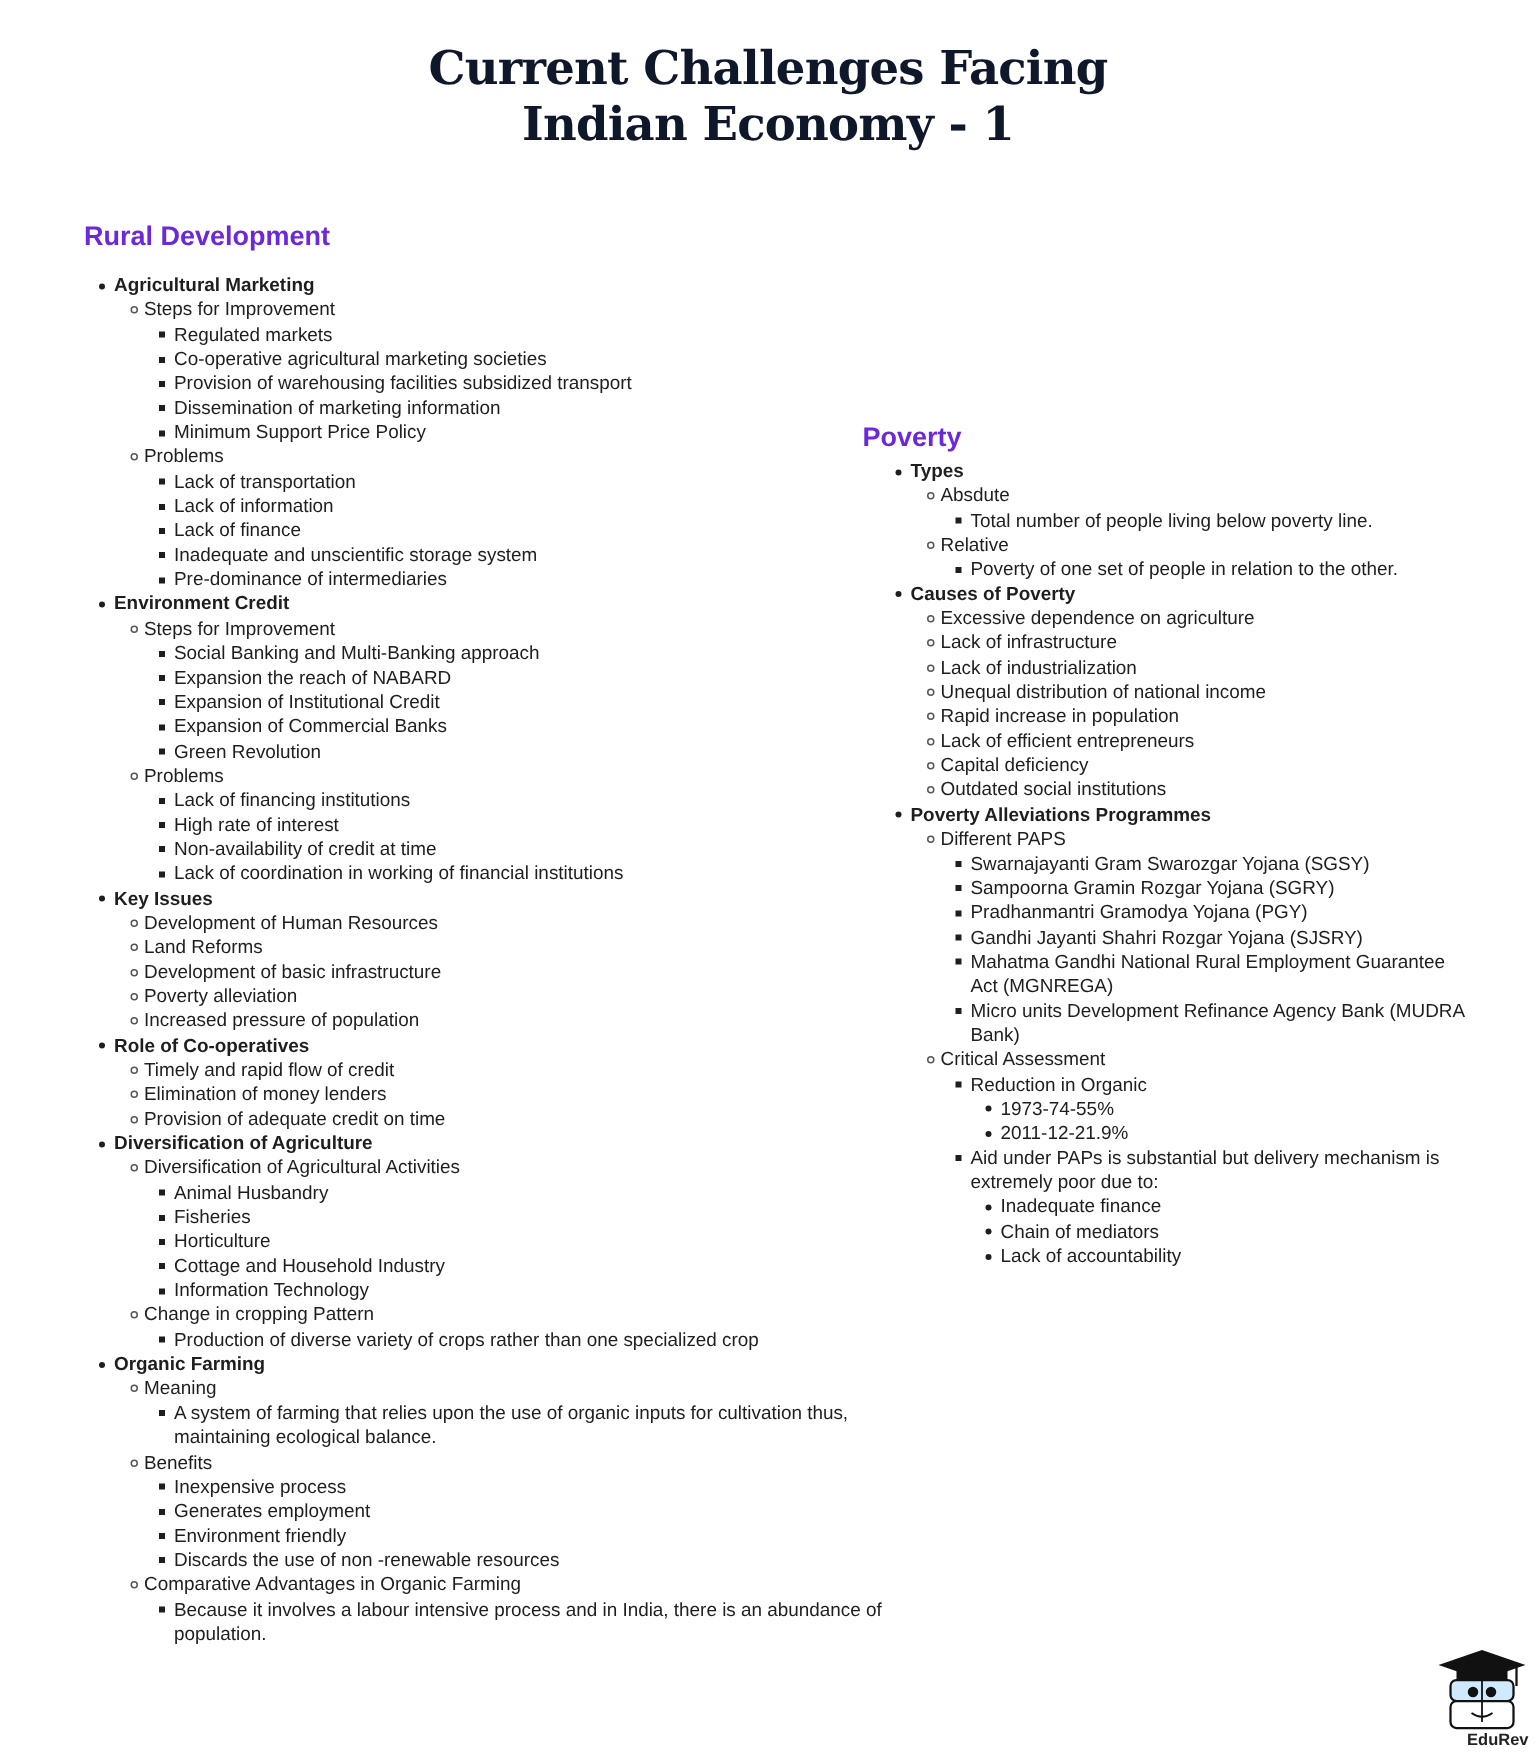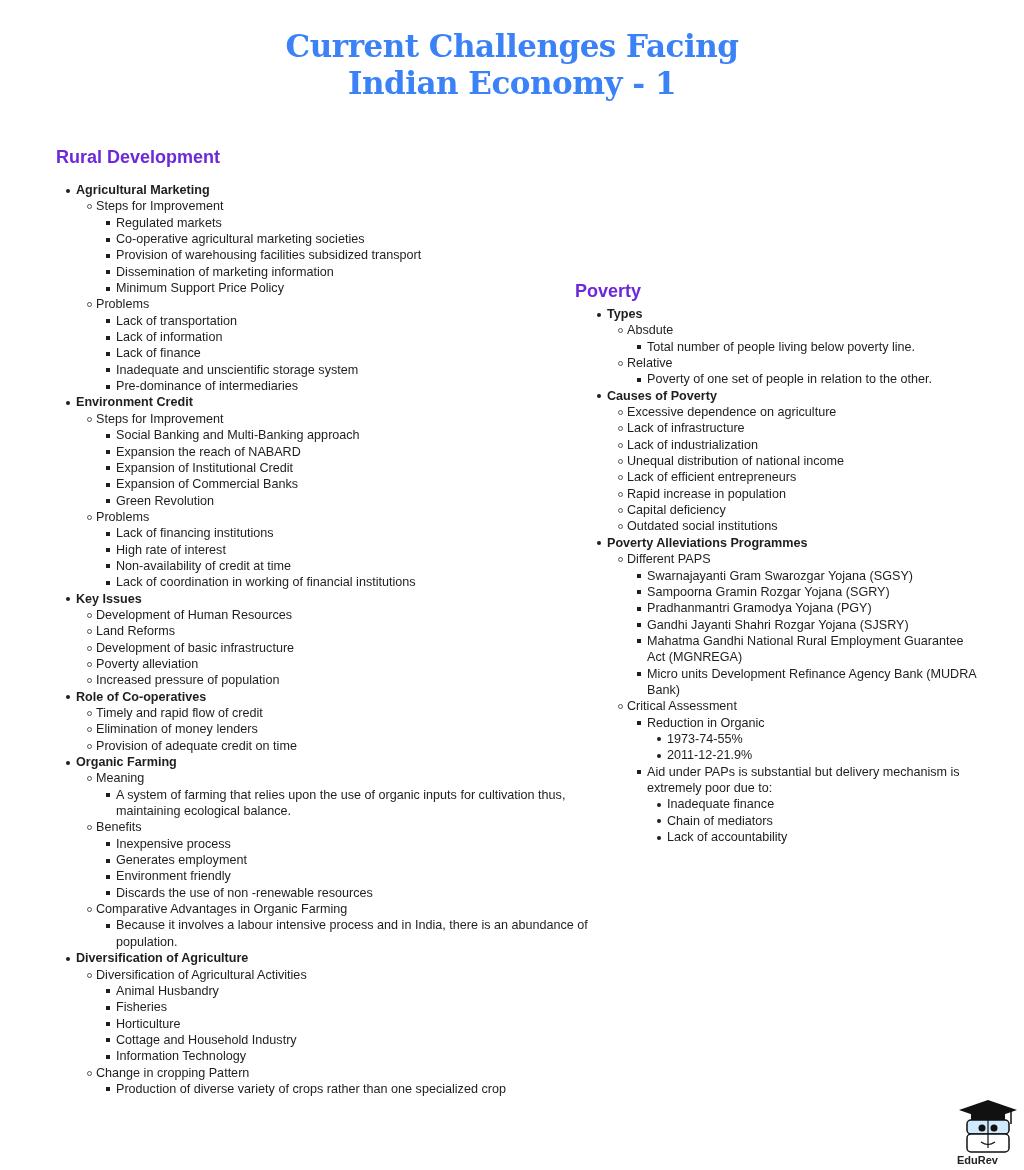--- a/index.html
+++ b/index.html
@@ -6,21 +6,21 @@
   body {
     width: 1024px; height: 1170px; position: relative; overflow: hidden;
     font-family: "Liberation Sans", "DejaVu Sans", sans-serif;
     color: #1e1e1e;
   }
   .title {
     position: absolute; left: 0; top: 28px; width: 1024px;
     text-align: center;
     font-family: "DejaVu Serif", "Liberation Serif", serif;
     font-weight: bold; font-size: 31px; line-height: 37px;
-    color: #3b82f6; letter-spacing: -0.5px;
+    color: #0f172a; letter-spacing: -0.5px;
   }
   .section-heading {
     position: absolute; font-weight: bold; font-size: 18px; color: #6d28d9;
     margin: 0;
   }
   .col { position: absolute; }
   ul { margin: 0; padding: 0; list-style: none; }
   li { font-size: 12.6px; line-height: 16.35px; position: relative; }
   .l1 > li { padding-left: 0; }
   .l1 > li > .t { font-weight: bold; }
@@ -31,21 +31,21 @@
   li::before {
     content: ""; position: absolute; top: 6.5px;
   }
   .l1 > li::before { left: -10px; width: 4px; height: 4px; background: #1e1e1e; border-radius: 50%; }
   .l2 > li::before { left: -9px; width: 3px; height: 3px; border: 1px solid #555; border-radius: 50%; top: 6px; }
   .l3 > li::before { left: -10px; width: 4px; height: 4px; background: #1e1e1e; }
   .l4 > li::before { left: -10px; width: 4px; height: 4px; background: #1e1e1e; border-radius: 50%; }
   .left-col { left: 76px; top: 182px; width: 520px; }
   .right-col { left: 607px; top: 306px; width: 370px; }
   .logo { position: absolute; left: 957px; top: 1098px; width: 62px; height: 70px; }
-  .logo-text { position: absolute; left: 0; top: 56px; width: 62px; text-align: left; font-size: 11px; font-weight: bold; color: #222; }
+  .logo-text { position: absolute; left: 0; top: 56px; width: 62px; text-align: right; font-size: 11px; font-weight: bold; color: #222; }
 </style>
 </head>
 <body>
 
 <div class="title">
   <div>Current Challenges Facing</div>
   <div>Indian Economy - 1</div>
 </div>
 
 <h2 class="section-heading" style="left:56px; top:147px;">Rural Development</h2>
@@ -166,20 +166,53 @@
           </li>
           <li>
             <span class="t">Elimination of money lenders</span>
           </li>
           <li>
             <span class="t">Provision of adequate credit on time</span>
           </li>
         </ul>
       </li>
       <li>
+        <span class="t">Diversification of Agriculture</span>
+        <ul class="l2">
+          <li>
+            <span class="t">Diversification of Agricultural Activities</span>
+            <ul class="l3">
+              <li>
+                <span class="t">Animal Husbandry</span>
+              </li>
+              <li>
+                <span class="t">Fisheries</span>
+              </li>
+              <li>
+                <span class="t">Horticulture</span>
+              </li>
+              <li>
+                <span class="t">Cottage and Household Industry</span>
+              </li>
+              <li>
+                <span class="t">Information Technology</span>
+              </li>
+            </ul>
+          </li>
+          <li>
+            <span class="t">Change in cropping Pattern</span>
+            <ul class="l3">
+              <li>
+                <span class="t">Production of diverse variety of crops rather than one specialized crop</span>
+              </li>
+            </ul>
+          </li>
+        </ul>
+      </li>
+      <li>
         <span class="t">Organic Farming</span>
         <ul class="l2">
           <li>
             <span class="t">Meaning</span>
             <ul class="l3">
               <li>
                 <span class="t">A system of farming that relies upon the use of organic inputs for cultivation thus, maintaining ecological balance.</span>
               </li>
             </ul>
           </li>
@@ -198,53 +231,20 @@
               <li>
                 <span class="t">Discards the use of non -renewable resources</span>
               </li>
             </ul>
           </li>
           <li>
             <span class="t">Comparative Advantages in Organic Farming</span>
             <ul class="l3">
               <li>
                 <span class="t">Because it involves a labour intensive process and in India, there is an abundance of population.</span>
-              </li>
-            </ul>
-          </li>
-        </ul>
-      </li>
-      <li>
-        <span class="t">Diversification of Agriculture</span>
-        <ul class="l2">
-          <li>
-            <span class="t">Diversification of Agricultural Activities</span>
-            <ul class="l3">
-              <li>
-                <span class="t">Animal Husbandry</span>
-              </li>
-              <li>
-                <span class="t">Fisheries</span>
-              </li>
-              <li>
-                <span class="t">Horticulture</span>
-              </li>
-              <li>
-                <span class="t">Cottage and Household Industry</span>
-              </li>
-              <li>
-                <span class="t">Information Technology</span>
-              </li>
-            </ul>
-          </li>
-          <li>
-            <span class="t">Change in cropping Pattern</span>
-            <ul class="l3">
-              <li>
-                <span class="t">Production of diverse variety of crops rather than one specialized crop</span>
               </li>
             </ul>
           </li>
         </ul>
       </li>
     </ul>
   </div>
 
 <h2 class="section-heading" style="left:575px; top:281px;">Poverty</h2>
 <div class="col right-col" id="poverty-col">
@@ -279,24 +279,24 @@
           <li>
             <span class="t">Lack of infrastructure</span>
           </li>
           <li>
             <span class="t">Lack of industrialization</span>
           </li>
           <li>
             <span class="t">Unequal distribution of national income</span>
           </li>
           <li>
+            <span class="t">Rapid increase in population</span>
+          </li>
+          <li>
             <span class="t">Lack of efficient entrepreneurs</span>
-          </li>
-          <li>
-            <span class="t">Rapid increase in population</span>
           </li>
           <li>
             <span class="t">Capital deficiency</span>
           </li>
           <li>
             <span class="t">Outdated social institutions</span>
           </li>
         </ul>
       </li>
       <li>

